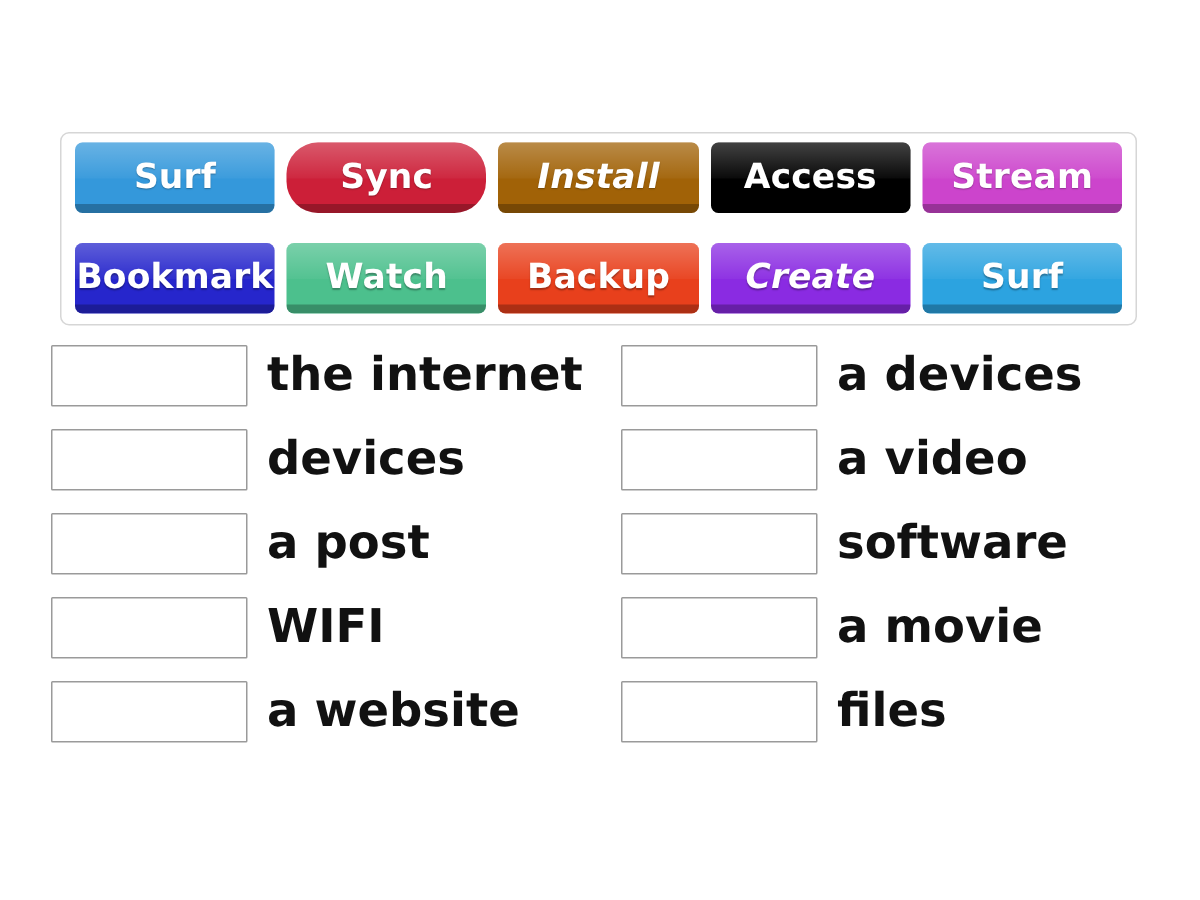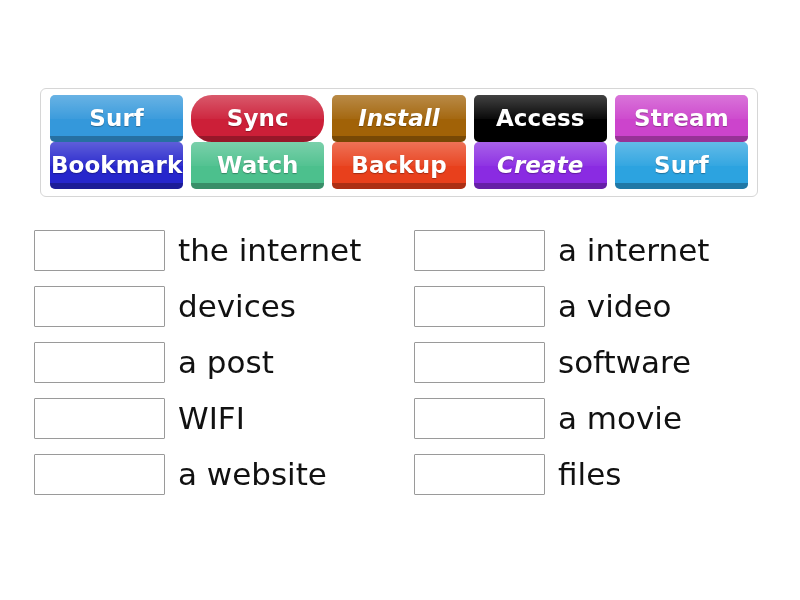--- a/index.html
+++ b/index.html
@@ -26,21 +26,21 @@
     border: 1px solid #d6d6d6;
     border-radius: 6px;
     background: #ffffff;
     padding: 6px 5px 7px 5px;
   }
   .tile-row {
     display: flex;
     justify-content: flex-start;
   }
   .tile-row + .tile-row {
-    margin-top: 0;
+    margin-top: 20px;
   }
   .tile {
     width: 136px;
     height: 47px;
     margin: 0 4px;
     border-radius: 5px;
     display: flex;
     align-items: center;
     justify-content: center;
     box-sizing: border-box;
@@ -107,21 +107,21 @@
     box-sizing: border-box;
     border-radius: 1px;
     flex: none;
     cursor: pointer;
   }
   .q-text {
     margin-left: 13px;
     font-size: 31px;
     line-height: 1;
     color: #111111;
-    font-weight: normal;
+    font-weight: bold;
     white-space: nowrap;
     text-align: right;
   }
 </style>
 </head>
 <body style="background: rgb(255, 255, 255);">
 
 <div id="tile-tray" style="border-color: rgb(214, 214, 214);">
 
   <div class="tile-row">
@@ -183,21 +183,21 @@
     </div>
     <div class="q-row">
       <div class="drop-slot"></div>
       <div class="q-text">a website</div>
     </div>
   </div>
 
   <div class="q-column right">
     <div class="q-row">
       <div class="drop-slot"></div>
-      <div class="q-text">a internet</div>
+      <div class="q-text">a devices</div>
     </div>
     <div class="q-row">
       <div class="drop-slot"></div>
       <div class="q-text">a video</div>
     </div>
     <div class="q-row">
       <div class="drop-slot"></div>
       <div class="q-text">software</div>
     </div>
     <div class="q-row">

